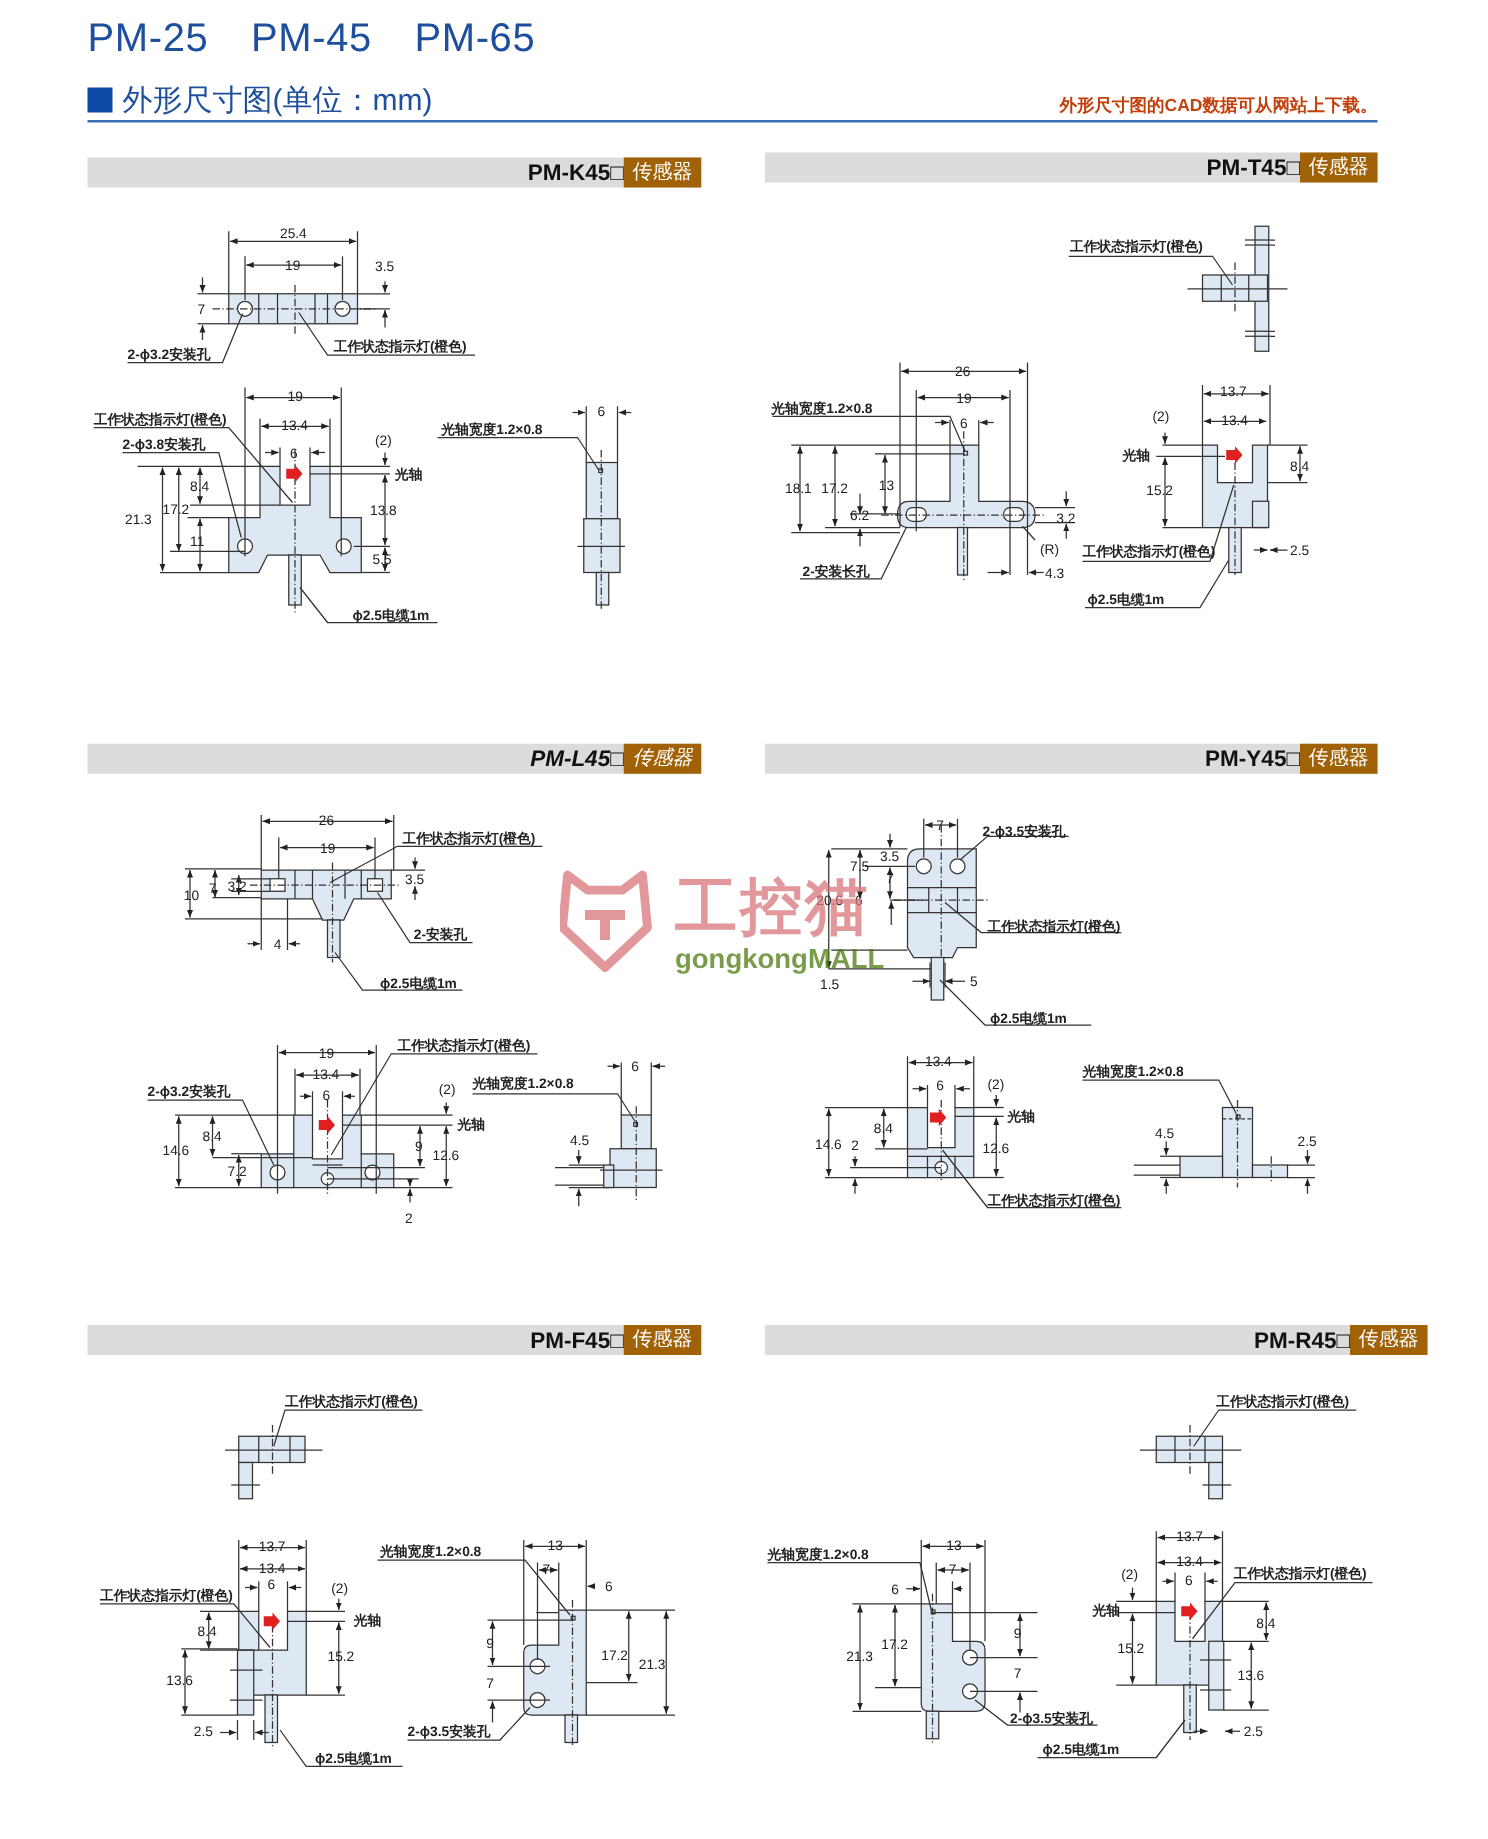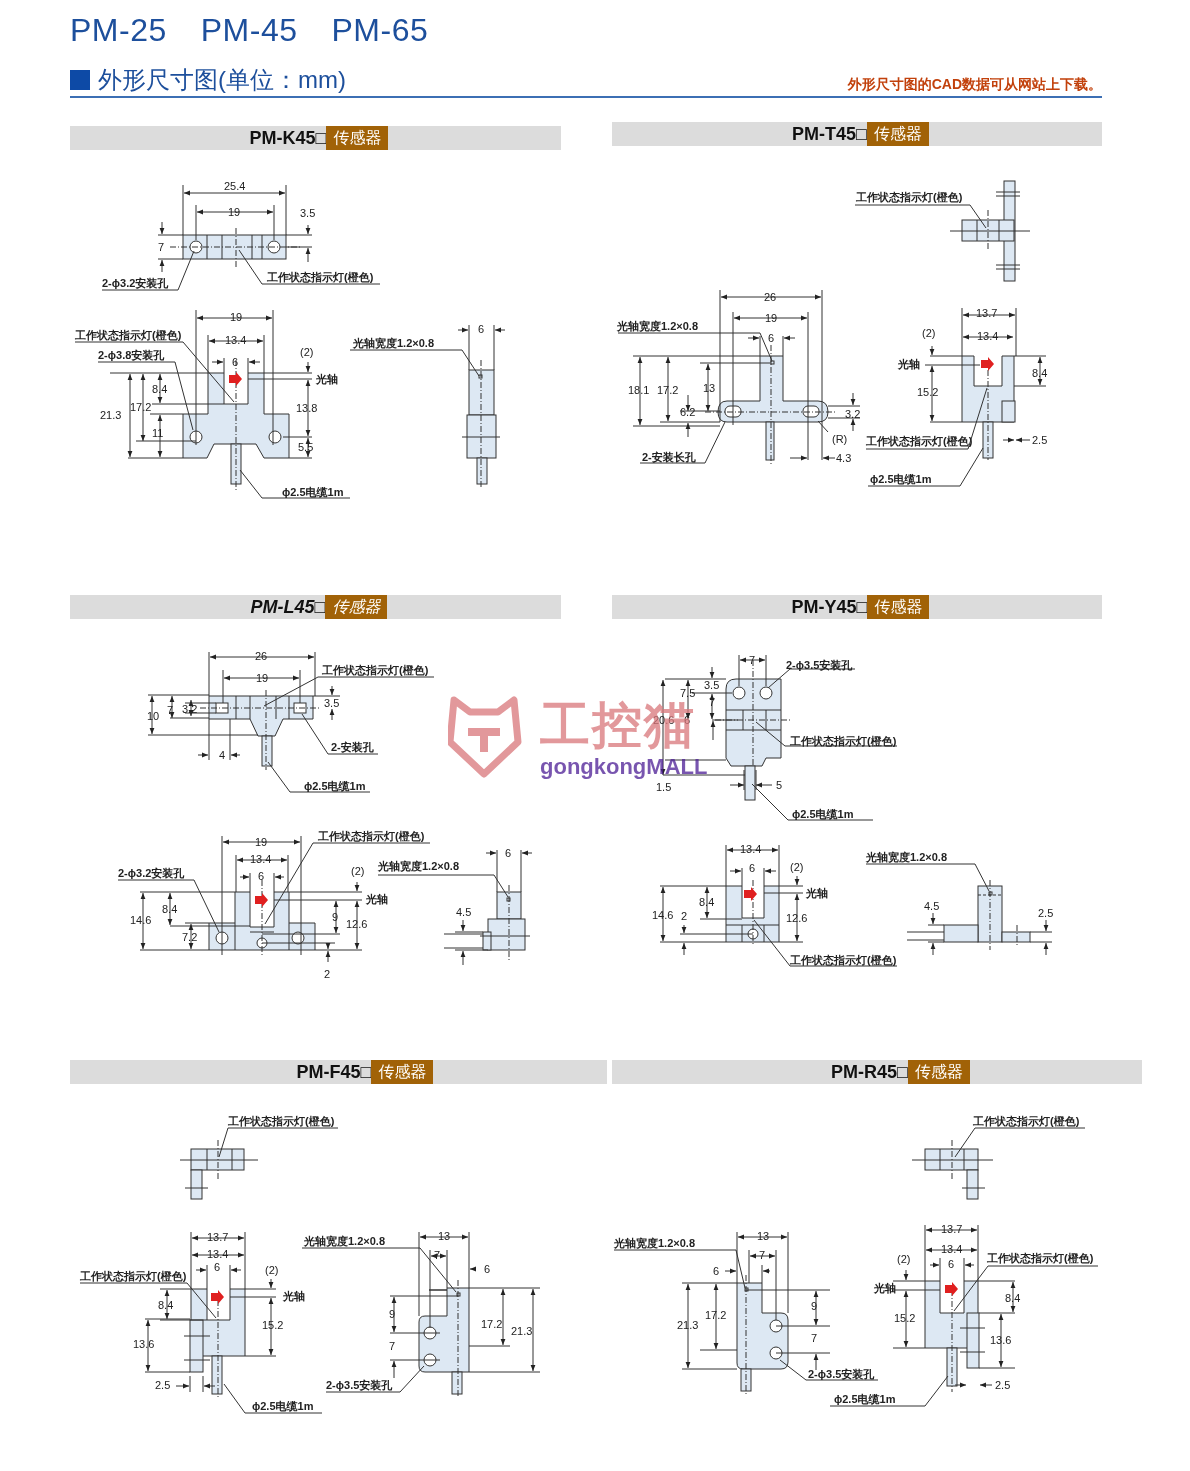--- a/index.html
+++ b/index.html
@@ -3,21 +3,21 @@
 <meta charset="utf-8">
 <style>
   html,body{margin:0;padding:0;background:#fff;}
   body{width:1190px;height:1471px;position:relative;overflow:hidden;font-family:"Liberation Sans","DejaVu Sans",sans-serif;color:#222;}
   .title{position:absolute;left:70px;top:12px;font-family:Liberation Sans, sans-serif;font-size:32px;color:#1d4f9c;letter-spacing:0.5px;}
   .title span{margin-right:34px;}
   .subhead{position:absolute;left:70px;top:64px;font-size:24px;color:#1d4f9c;display:flex;align-items:center;}
   .subhead .sq{width:20px;height:20px;background:#0d4aa6;margin-right:8px;display:inline-block;}
   .rule{position:absolute;left:70px;top:96px;width:1032px;height:2px;background:#3c6fb4;}
   .cadnote{position:absolute;right:88px;top:76px;font-size:14px;font-weight:bold;color:#c2410c;}
-  .bar{position:absolute;height:24px;background:#dcdcdc;display:flex;align-items:center;justify-content:center;}
+  .bar{position:absolute;height:24px;background:#dcdcdc;display:flex;align-items:center;justify-content:flex-end;}
   .bar .name{font-size:18px;font-weight:bold;color:#111;padding-left:7px;}
   .bar .tag{background:#a16207;color:#fff;font-size:16px;height:24px;line-height:24px;padding:0 7px;}
   .panel{position:absolute;}
   svg text{font-family:"Liberation Sans","DejaVu Sans",sans-serif;font-size:11px;fill:#222;}
   svg .lbl{font-size:11px;font-weight:bold;}
   .wm{position:absolute;left:448px;top:692px;width:320px;height:90px;pointer-events:none;opacity:0.75;}
 </style>
 </head>
 <body>
 
@@ -40,21 +40,21 @@
   <span class="tag">传感器</span>
 </div>
 <div class="bar" style="left:70px;top:595px;width:491px;font-style:italic;">
   <span class="name">PM-L45□</span>
   <span class="tag">传感器</span>
 </div>
 <div class="bar" style="left:612px;top:595px;width:490px;">
   <span class="name">PM-Y45□</span>
   <span class="tag">传感器</span>
 </div>
-<div class="bar" style="left:70px;top:1060px;width:491px;padding-left:46px;">
+<div class="bar" style="left:70px;top:1060px;width:491px;">
   <span class="name">PM-F45□</span>
   <span class="tag">传感器</span>
 </div>
 <div class="bar" style="left:612px;top:1060px;width:490px;padding-left:40px;">
   <span class="name">PM-R45□</span>
   <span class="tag">传感器</span>
 </div>
 
 <svg class="panel" style="left:0;top:0" width="1190" height="1471" viewBox="0 0 1190 1471">
   <defs>
@@ -696,14 +696,14 @@
   <text class="lbl" x="987" y="1262">工作状态指示灯(橙色)</text>
   <text x="995" y="1389">2.5</text>
 </svg>
 
 <div class="wm">
   <svg width="320" height="90" viewBox="0 0 320 90">
     <path d="M6,8 L22,20 L50,20 L66,8 L70,50 L36,82 L2,50 Z" fill="none" stroke="#d9767a" stroke-width="7" stroke-linejoin="round"></path>
     <path d="M20,36 L52,36 L52,44 L40,44 L40,60 L32,60 L32,44 L20,44 Z" fill="#d9767a"></path>
   </svg>
   <div style="position:absolute;left:92px;top:0;font-size:50px;font-weight:bold;color:#d9767a;letter-spacing:2px;">工控猫</div>
-  <div style="position:absolute;left:92px;top:62px;font-size:22px;font-weight:bold;color:#4c1d95;">gongkongMALL</div>
+  <div style="position:absolute;left:92px;top:62px;font-size:22px;font-weight:bold;color:#4d7c0f;">gongkongMALL</div>
 </div>
 
 </body></html>

